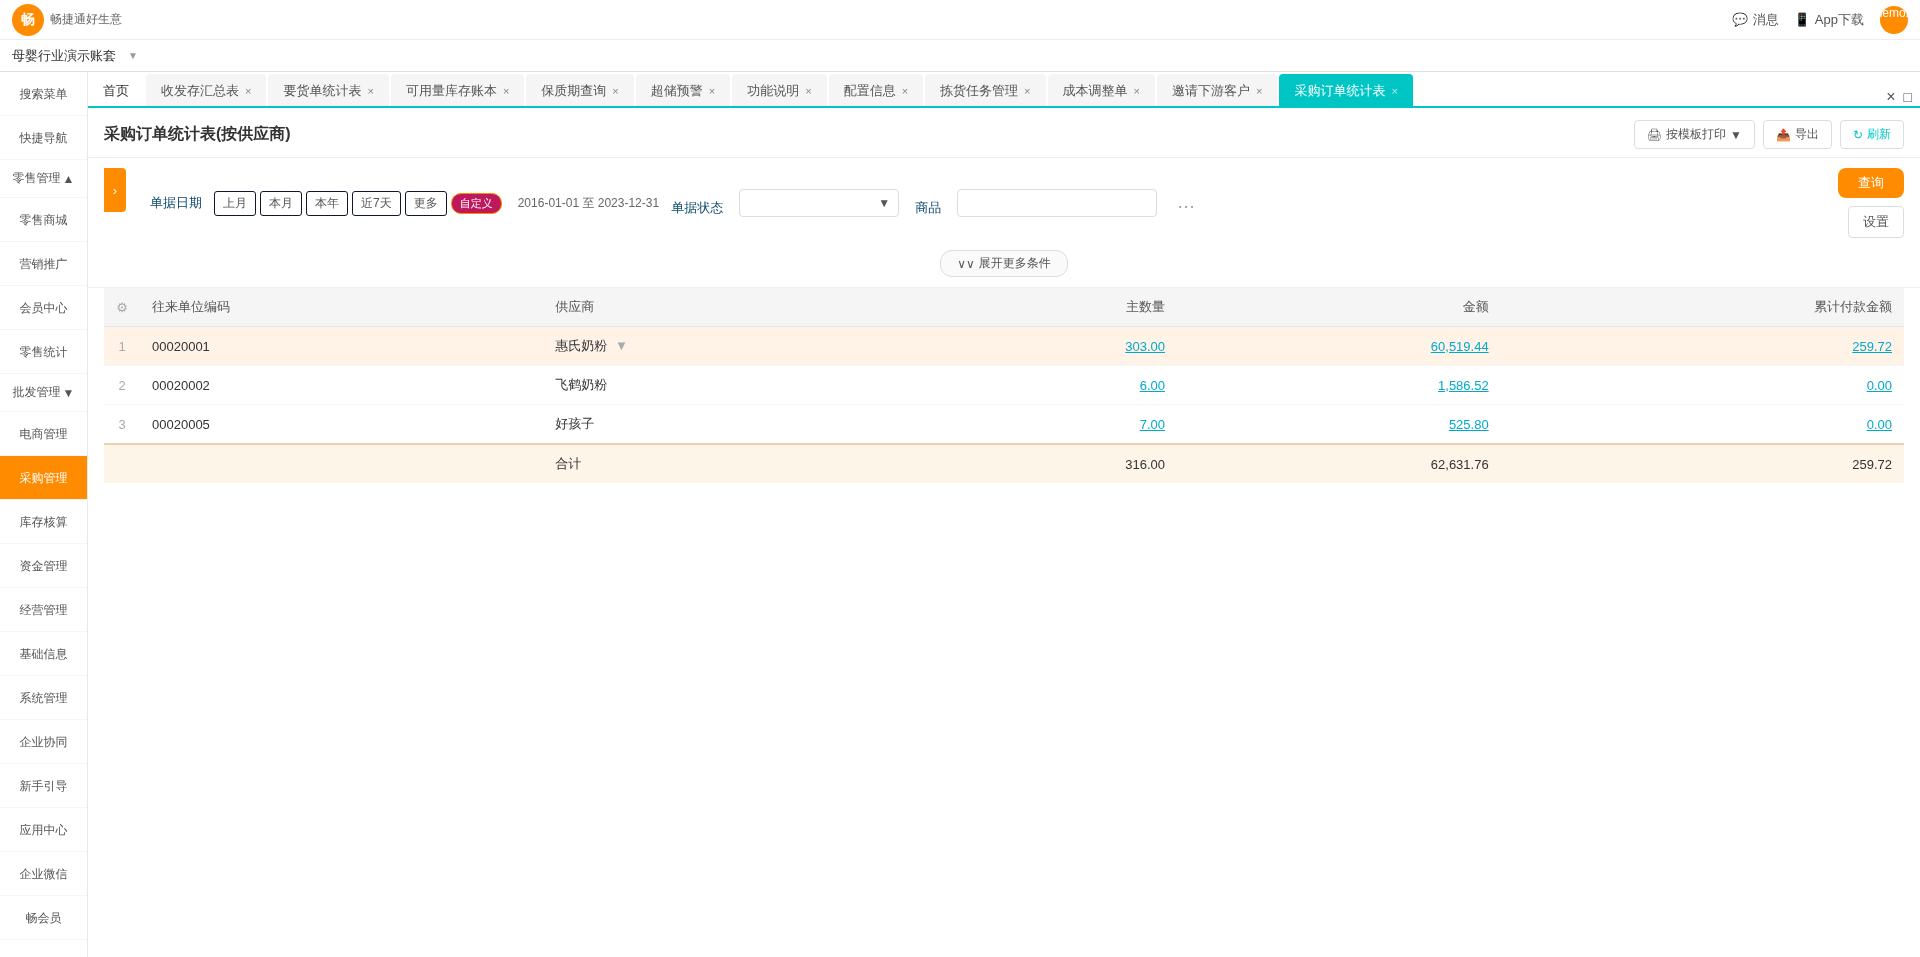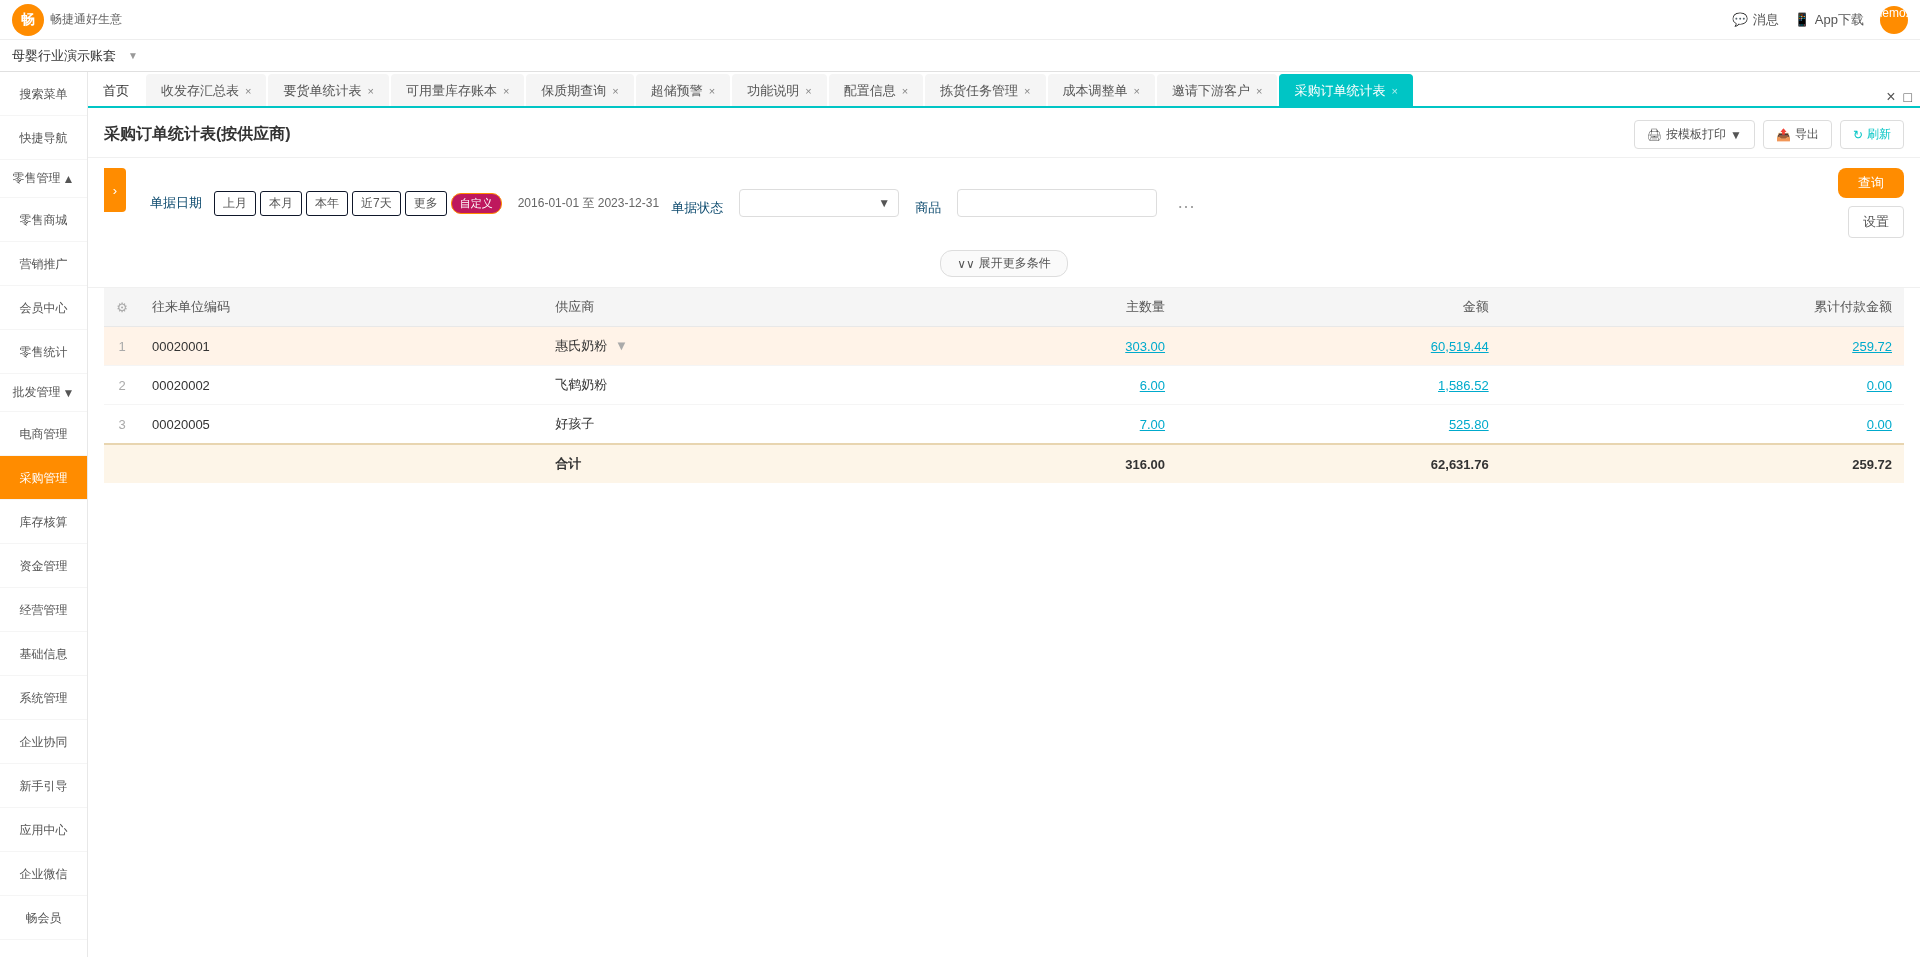--- a/index.html
+++ b/index.html
@@ -82,21 +82,21 @@
     tbody tr:nth-child(odd) { background: #fff; }
     tbody tr.highlighted { background: #fff3e8; }
     tbody td { padding: 10px 12px; color: #333; }
     tbody td.right { text-align: right; }
     tbody td.center { text-align: center; }
     tbody td a, .link { color: #00aacc; text-decoration: underline; cursor: pointer; }
     .gear-col { width: 36px; text-align: center; color: #aaa; }
 
     
     .table-footer { background: #fdf5e8; border-top: 2px solid #e8d5b0; }
-    .table-footer td { padding: 10px 12px; font-weight: bold; color: #333; }
+    .table-footer td { padding: 10px 12px; font-weight: normal; color: #333; }
     .table-footer td.right { text-align: right; }
   </style>
 </head>
 <body>
 
 <div class="top-bar">
   <div class="logo-area">
     <div class="logo-icon">
       <span>畅</span>
     </div>

